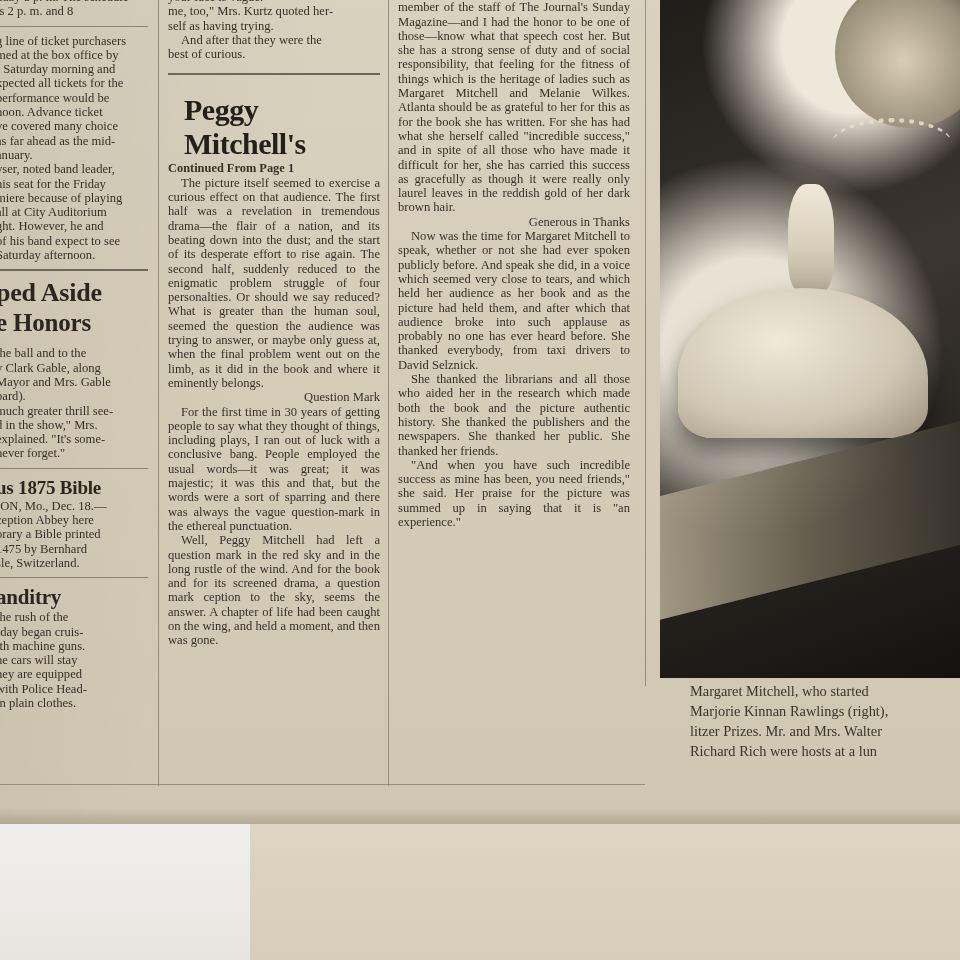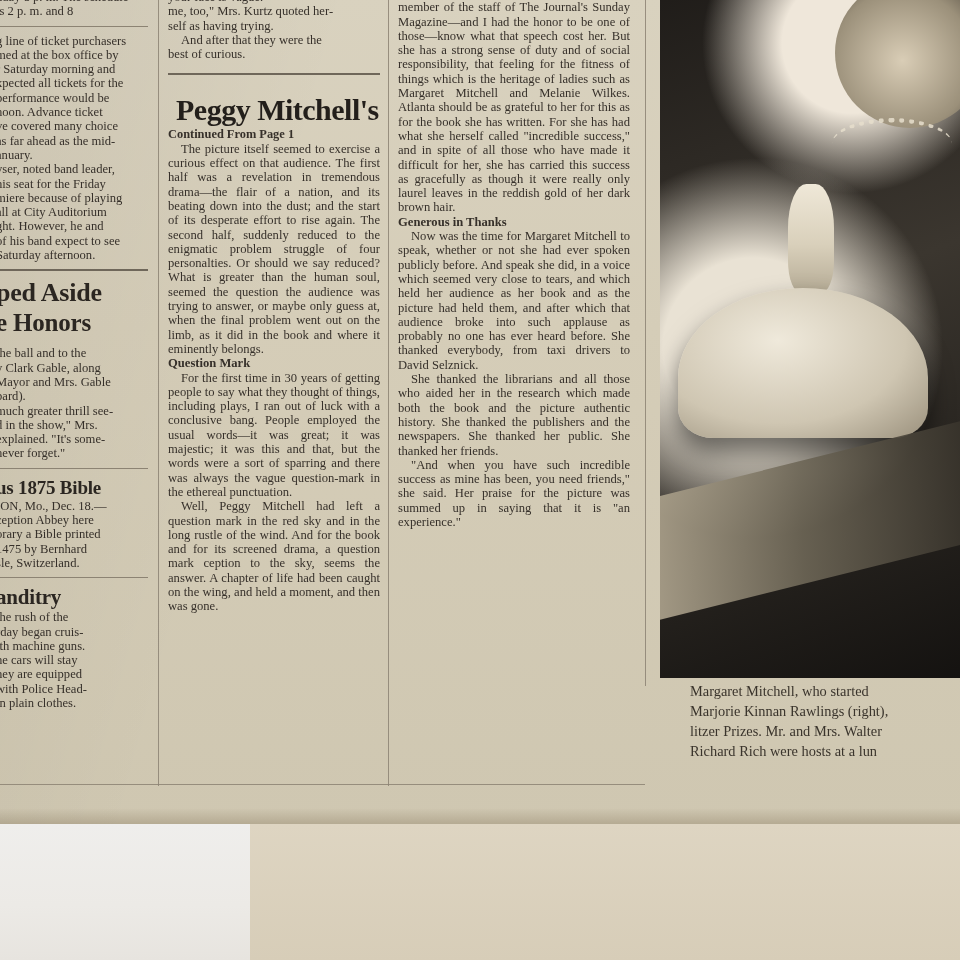--- a/index.html
+++ b/index.html
@@ -61,40 +61,40 @@
     margin:7px 0 7px 0;
   }
   .hr.thick{border-top:2px solid #6f675a;}
   .bighead{
     font-family:"Liberation Serif", serif;
     font-weight:bold;
     color:#2b2621;
     letter-spacing:-.2px;
   }
   .subhead{
-    text-align:left;
-    font-weight:bold;
+    text-align:right;
+    font-weight:normal;
     font-size:12.6px;
     margin:5px 0 3px;
   }
   .contfrom{
     text-align:left;
     font-weight:bold;
     font-size:12.4px;
     margin:10px 0 6px;
   }
 
   
   #col1{left:-4px;top:-6px;width:152px;}
   #col1 .bighead{font-size:26px;line-height:30px;}
 
   #col2{left:168px;top:-6px;width:212px;}
   #col2 .title{
     font-size:30px;line-height:34px;font-weight:bold;color:#231f1b;
-    margin:18px 0 0 8px;letter-spacing:-.5px;
+    margin:18px 0 0 16px;letter-spacing:-.5px;
   }
 
   #col3{left:398px;top:-10px;width:232px;}
 
   
   .photo{
     position:absolute;left:660px;top:-8px;width:310px;height:690px;
     background:#2f2b27;
     overflow:hidden;
   }

